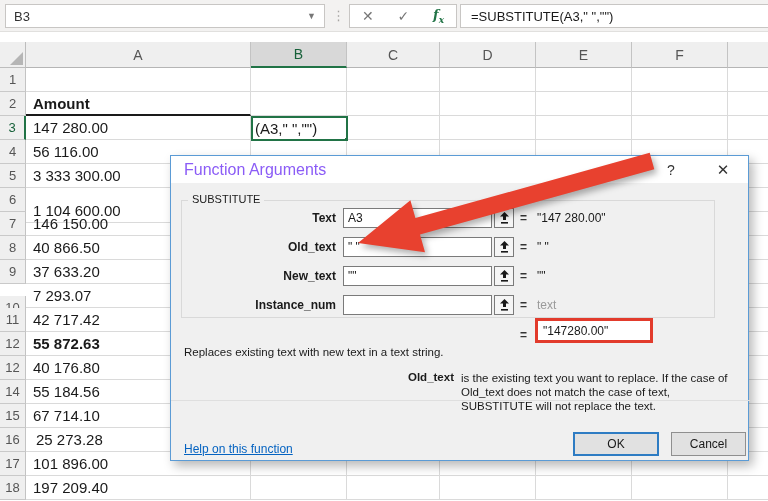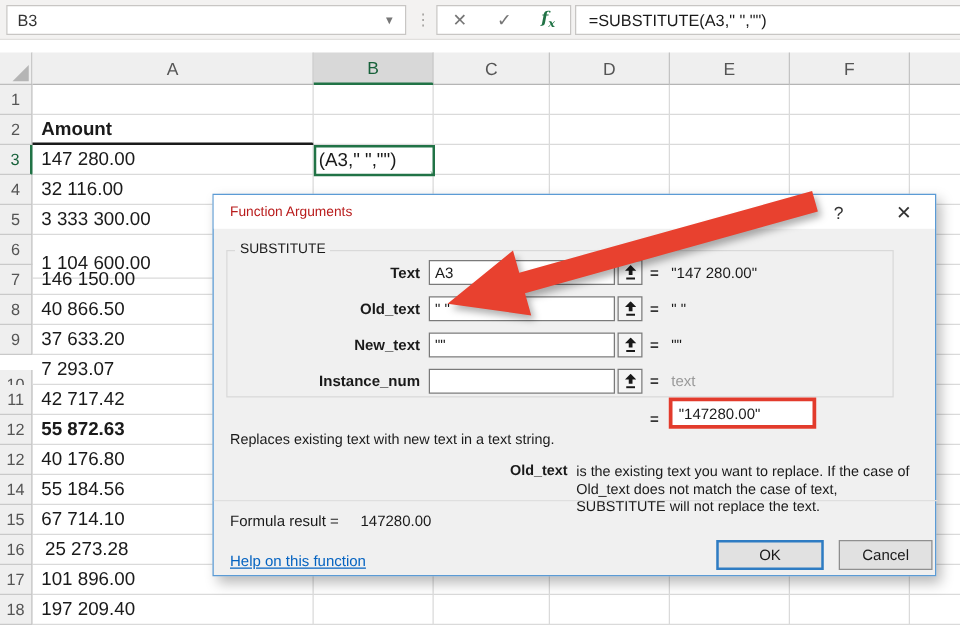--- a/index.html
+++ b/index.html
@@ -53,21 +53,21 @@
            display:flex; align-items:center; padding-left:2px; white-space:nowrap; overflow:hidden; }
   .b3sel .handle { position:absolute; right:-4px; bottom:-4px; width:6px; height:6px;
                    background:#217346; border:1px solid #fff; }
 
   
   .dialog { position:absolute; left:170px; top:155px; width:579px; height:306px;
             background:#f0f0f0; border:1px solid #5b9bd5;
             box-shadow:4px 5px 10px rgba(0,0,0,0.28); z-index:10; font-size:12px; color:#1a1a1a; }
   .dlg-title { position:absolute; left:0; top:0; right:0; height:27px; background:#fff;
                display:flex; align-items:center; }
-  .dlg-title .txt { margin-left:13px; font-size:11px; color:#b91c1c; }
+  .dlg-title .txt { margin-left:13px; font-size:16px; color:#8b5cf6; }
   .dlg-title .qbtn { position:absolute; right:62px; top:0; width:30px; height:27px;
                      display:flex; align-items:center; justify-content:center;
                      font-size:14px; color:#333; }
   .dlg-title .xbtn { position:absolute; right:8px; top:0; width:34px; height:27px;
                      display:flex; align-items:center; justify-content:center;
                      font-size:15px; color:#333; }
   .groupbox { position:absolute; left:10px; top:44px; width:534px; height:118px;
               border:1px solid #d9d9d9; }
   .groupbox .gb-label { position:absolute; left:6px; top:-8px; background:#f0f0f0;
                         padding:0 4px; font-size:11px; color:#1a1a1a; }
@@ -153,21 +153,21 @@
         <div class="cell" style="left: 728px; top: 50px; width: 41px;"></div>
         <div class="rowhead sel" style="top: 74px;">3</div>
         <div class="cell" style="left: 26px; top: 74px; width: 225px;">147 280.00</div>
         <div class="cell" style="left: 251px; top: 74px; width: 96px;"></div>
         <div class="cell" style="left: 347px; top: 74px; width: 93px;"></div>
         <div class="cell" style="left: 440px; top: 74px; width: 96px;"></div>
         <div class="cell" style="left: 536px; top: 74px; width: 96px;"></div>
         <div class="cell" style="left: 632px; top: 74px; width: 96px;"></div>
         <div class="cell" style="left: 728px; top: 74px; width: 41px;"></div>
         <div class="rowhead" style="top: 98px;">4</div>
-        <div class="cell" style="left: 26px; top: 98px; width: 225px;">32 116.00</div>
+        <div class="cell" style="left: 26px; top: 98px; width: 225px;">56 116.00</div>
         <div class="cell" style="left: 251px; top: 98px; width: 96px;"></div>
         <div class="cell" style="left: 347px; top: 98px; width: 93px;"></div>
         <div class="cell" style="left: 440px; top: 98px; width: 96px;"></div>
         <div class="cell" style="left: 536px; top: 98px; width: 96px;"></div>
         <div class="cell" style="left: 632px; top: 98px; width: 96px;"></div>
         <div class="cell" style="left: 728px; top: 98px; width: 41px;"></div>
         <div class="rowhead" style="top: 122px;">5</div>
         <div class="cell" style="left: 26px; top: 122px; width: 225px;">3 333 300.00</div>
         <div class="cell" style="left: 251px; top: 122px; width: 96px;"></div>
         <div class="cell" style="left: 347px; top: 122px; width: 93px;"></div>
@@ -356,24 +356,20 @@
 
     <div class="desc">Replaces existing text with new text in a text string.</div>
 
     <div class="arghelp">
       <div class="alabel">Old_text</div>
       <div class="atext">is the existing text you want to replace. If the case of Old_text does not match the case of text, SUBSTITUTE will not replace the text.</div>
     </div>
 
     <div class="dlg-sep"></div>
 
-    <div class="fresult">
-      <span>Formula result =</span>
-      <span class="val">147280.00</span>
-    </div>
 
     <div class="helplink">Help on this function</div>
     <div class="btn ok">OK</div>
     <div class="btn cancel">Cancel</div>
   </div>
 
   <svg class="arrow-svg" viewBox="0 0 768 501">
     <path d="M358,243 L410.4,200.3 L415.4,218.1 L649.7,152.8 L654.3,169.2 L420,234.5 L425,252.3 Z" fill="#e8412f"></path>
   </svg>
 

